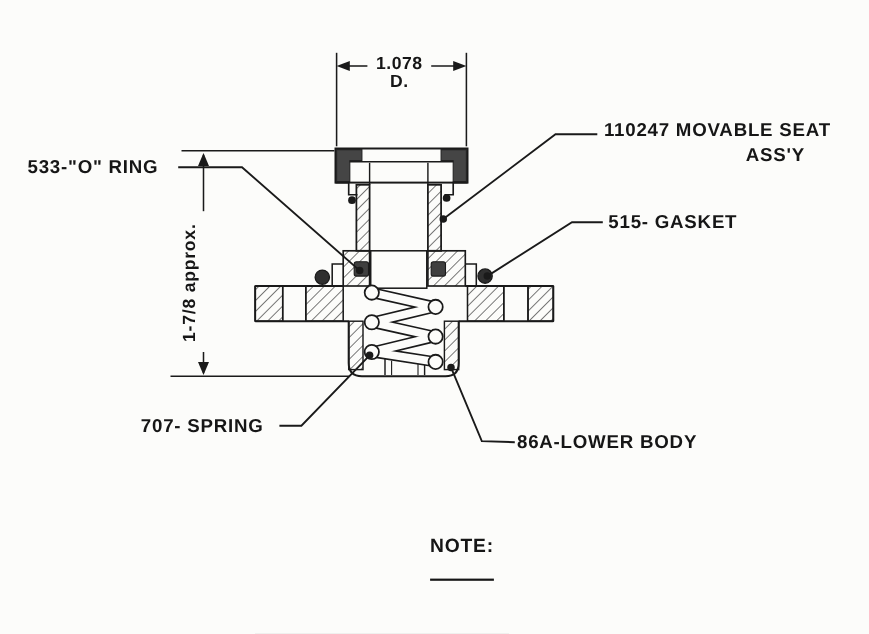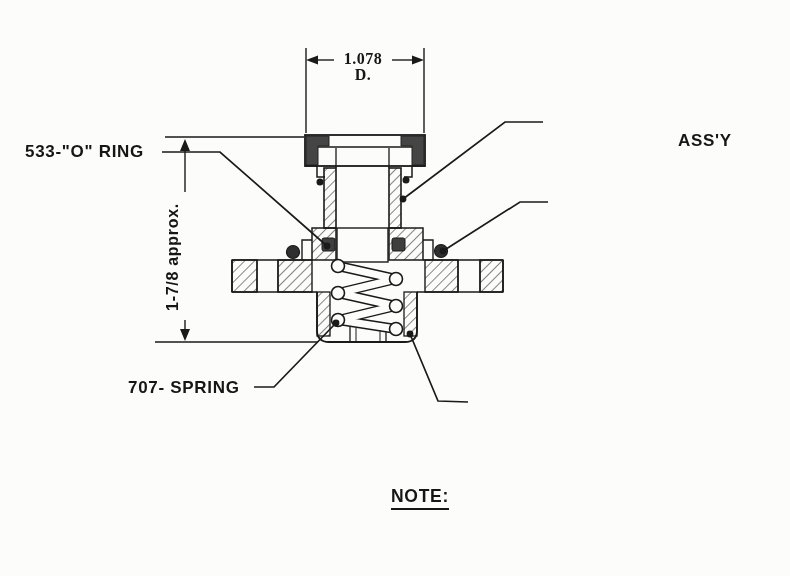--- a/index.html
+++ b/index.html
@@ -14,30 +14,30 @@
   .label{
     position:absolute;
     font-weight:700;
     font-size:17px;
     line-height:18px;
     letter-spacing:0.7px;
     color:#161616;
     white-space:nowrap;
   }
   .dim{font-size:16px;letter-spacing:0.5px;}
-  .center{text-align:center;font-family:Liberation Serif, serif;}
+  .center{text-align:center;}
   .rot{
     transform:rotate(-90deg);
     transform-origin:center center;
     text-align:center;
     font-size:16px;
   }
   .note-line{
     border-bottom:2px solid #161616;
-    padding-bottom:3px;
+    padding-bottom:21px;
     font-size:17.5px;
   }
 </style>
 </head>
 <body>
 
 <div class="sheet">
 
   <svg width="790" height="576" viewBox="0 0 790 576">
     <defs>
@@ -162,21 +162,24 @@
     </g>
   </svg>
 
   <div class="label dim center" style="left:330px;top:50px;width:66px;">1.078</div>
   <div class="label dim center" style="left:330px;top:66px;width:66px;">D.</div>
 
   <div class="label rot" style="left:98px;top:248px;width:150px;">1-7/8 approx.</div>
 
   <div class="label" style="left:25px;top:143px;">533-"O" RING</div>
 
+  <div class="label" style="left:549px;top:110px;">110247 MOVABLE SEAT</div>
   <div class="label" style="left:678px;top:132px;text-align:right;">ASS'Y</div>
 
+  <div class="label" style="left:553px;top:193px;">515- GASKET</div>
 
   <div class="label" style="left:128px;top:379px;">707- SPRING</div>
 
+  <div class="label" style="left:470px;top:393px;">86A-LOWER  BODY</div>
 
   <div class="label note-line" style="left:391px;top:487px;">NOTE:</div>
 
 </div>
 
 </body></html>

